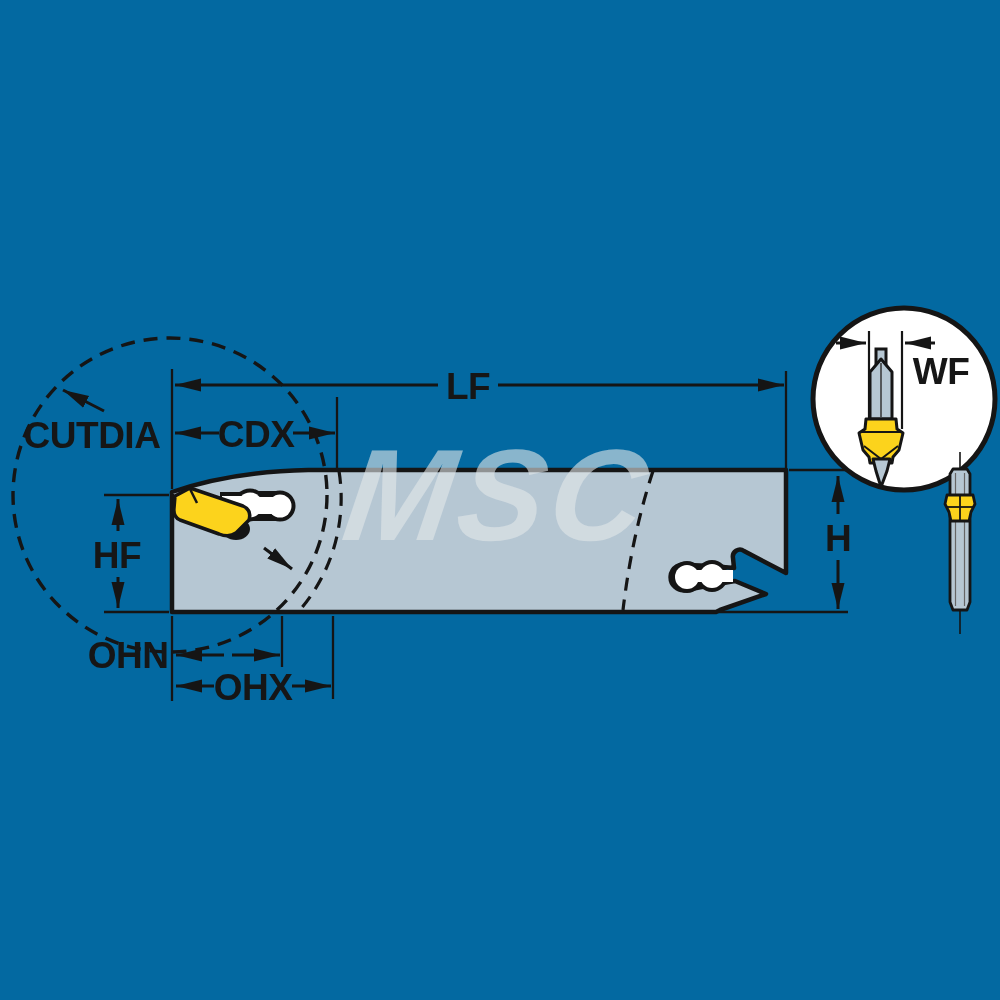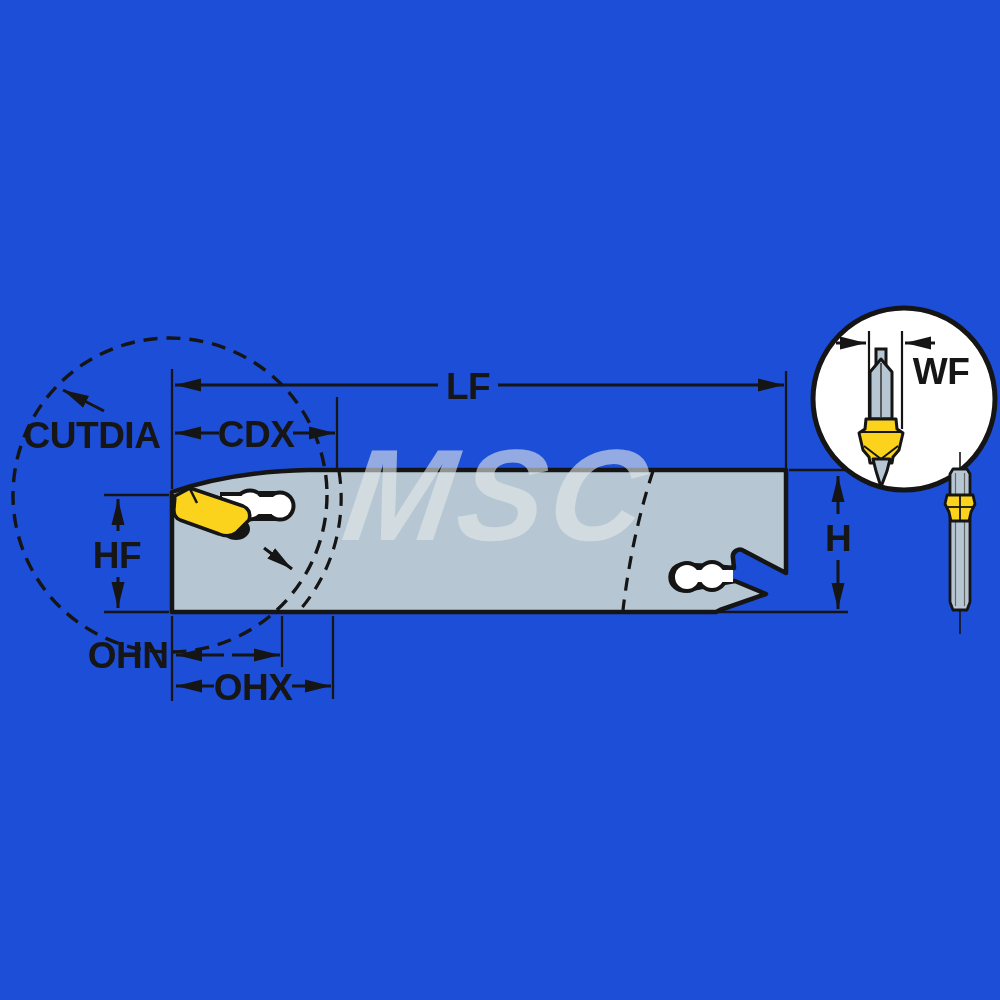--- a/index.html
+++ b/index.html
@@ -1,16 +1,16 @@
 <!DOCTYPE html>
 <html><head>
 <meta charset="utf-8">
 <style>
   html,body{margin:0;padding:0;background:#fff;}
-  .stage{position:relative;width:1000px;height:1000px;background:#1d4ed8;overflow:hidden;
+  .stage{position:relative;width:1000px;height:1000px;background:#0369a1;overflow:hidden;
          font-family:"Liberation Sans", sans-serif;}
   svg{position:absolute;left:0;top:0;}
   .dim-text{font-family:"Liberation Sans", sans-serif;font-weight:bold;font-size:37px;
             fill:#161616;letter-spacing:-0.5px;}
   .watermark{position:absolute;left:346px;top:430px;z-index:5;pointer-events:none;
              font-family:"Liberation Sans", sans-serif;font-weight:bold;font-style:italic;
              font-size:130px;line-height:1;letter-spacing:5px;
              color:rgba(227,231,234,0.60);transform:skewX(-8deg);}
 </style>
 </head>

